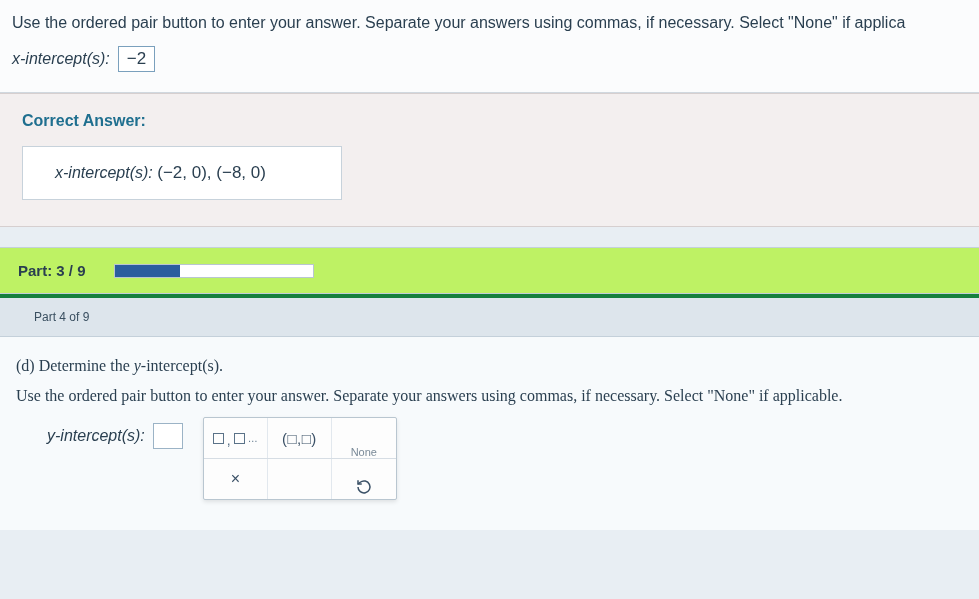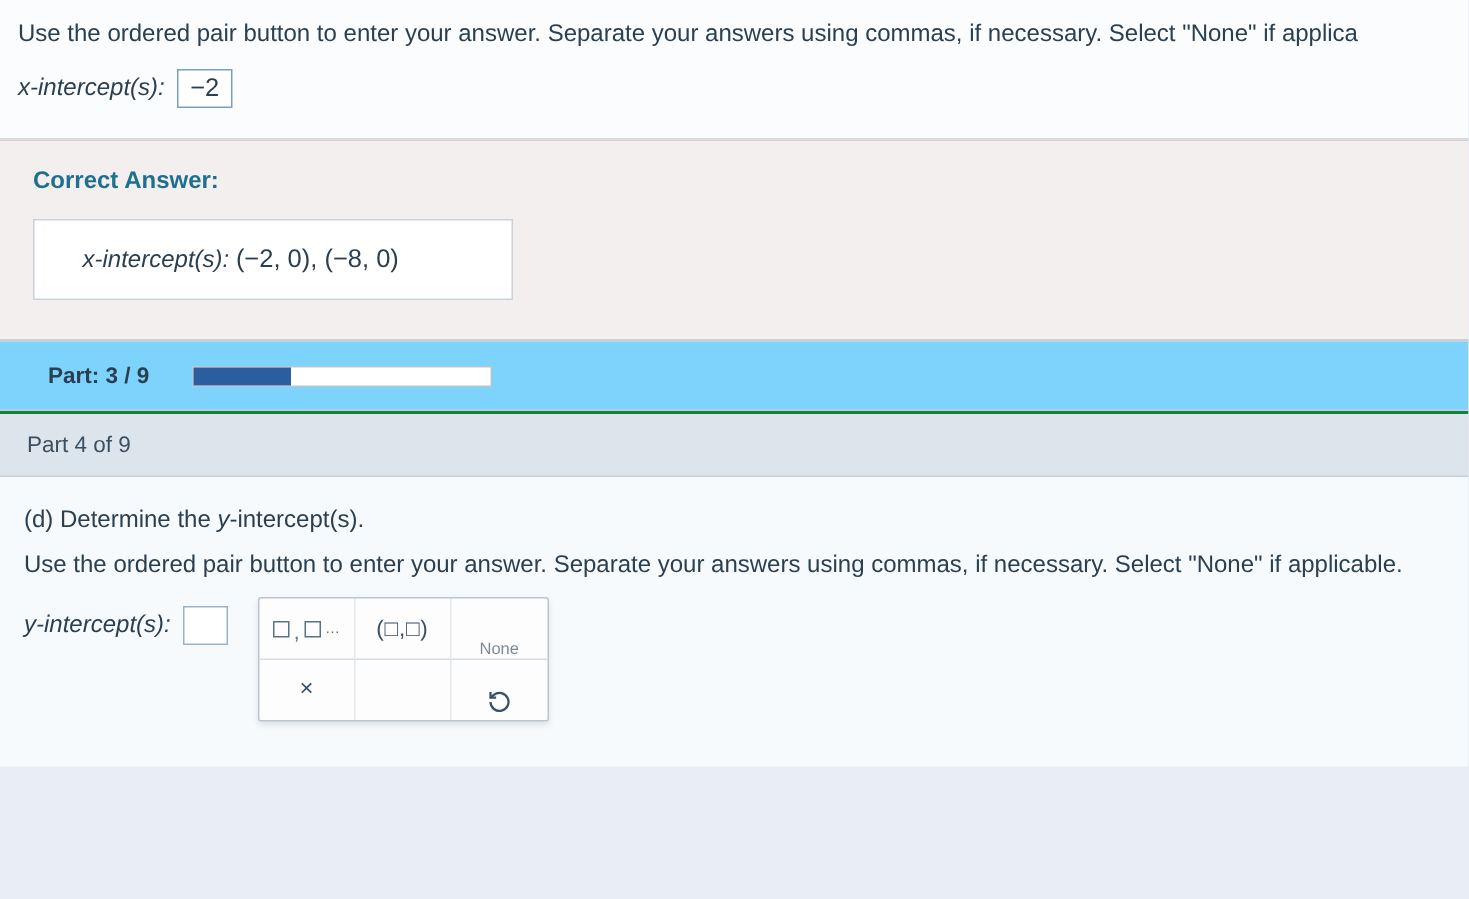--- a/index.html
+++ b/index.html
@@ -38,72 +38,74 @@
     color: #2a3f50;
     background: #fff;
     min-width: 28px;
     text-align: center;
   }
   .correct-block {
     background: #f3efef;
     padding: 18px 22px 26px 22px;
     border-top: 1px solid #d6cfcf;
     border-bottom: 1px solid #d6cfcf;
+    margin-bottom: 20px;
   }
   .correct-title {
     color: #1f6f8f;
     font-weight: bold;
     font-size: 16px;
     margin-bottom: 16px;
   }
   .correct-box {
     background: #fff;
     border: 1px solid #c7d2db;
     padding: 16px 32px;
     display: inline-block;
     min-width: 320px;
   }
   .correct-box .label { font-style: italic; font-size: 16px; }
   .correct-box .value { font-size: 17px; }
   .progress-block {
-    background: #7dd3fc;
+    background: #bef264;
     border-top: 1px solid #c4d0da;
     border-bottom: 1px solid #c4d0da;
-    padding: 14px 32px;
+    padding: 14px 18px;
     display: flex;
     align-items: center;
     gap: 28px;
   }
   .progress-label { font-weight: bold; color: #2a3f50; font-size: 15px; }
   .progress-bar {
     width: 200px; height: 14px;
     background: #fff;
     border: 1px solid #b9c6d0;
     position: relative;
   }
   .progress-fill {
     height: 100%; background: #2a5e9e;
   }
   .part-header {
     background: #dde5ec;
-    border-top: 2px solid #15803d;
+    border-top: 4px solid #15803d;
     border-bottom: 1px solid #c4d0da;
-    padding: 12px 18px;
-    font-size: 15px;
+    padding: 12px 34px;
+    font-size: 12px;
     color: #3a4f60;
     box-shadow: 0 3px 6px rgba(0,0,0,0.08);
   }
   .question-block {
     background: #f7fafc;
     padding: 20px 16px 30px 16px;
   }
   .q-line {
     font-size: 16px;
     margin-bottom: 12px;
     color: #2a3f50;
+    font-family: Liberation Serif, serif;
   }
   .italic { font-style: italic; }
   .input-row {
     display: flex;
     align-items: flex-start;
     gap: 20px;
     margin-top: 8px;
   }
   .input-box {
     border: 1px solid #9bb3c6;
@@ -170,21 +172,21 @@
 
 <div class="part-header">Part 4 of 9</div>
 
 <div class="question-block">
   <div class="q-line">
     <span>(d) Determine the </span><span class="italic">y</span><span>-intercept(s).</span>
   </div>
   <div class="q-line">Use the ordered pair button to enter your answer. Separate your answers using commas, if necessary. Select "None" if applicable.</div>
 
   <div class="input-row">
-    <div style="display:flex;align-items:center;gap:8px;padding-top:6px;">
+    <div style="display:flex;align-items:center;gap:8px;padding-top:6px;margin-left:31px;">
       <span class="field-label">y-intercept(s):</span>
       <span class="input-box"></span>
     </div>
 
     <div class="toolbox">
       <div class="tool-row">
         <div class="tool-cell">
           <span class="comma-icon">
             <span class="box"></span>
               <span class="comma">,</span>

